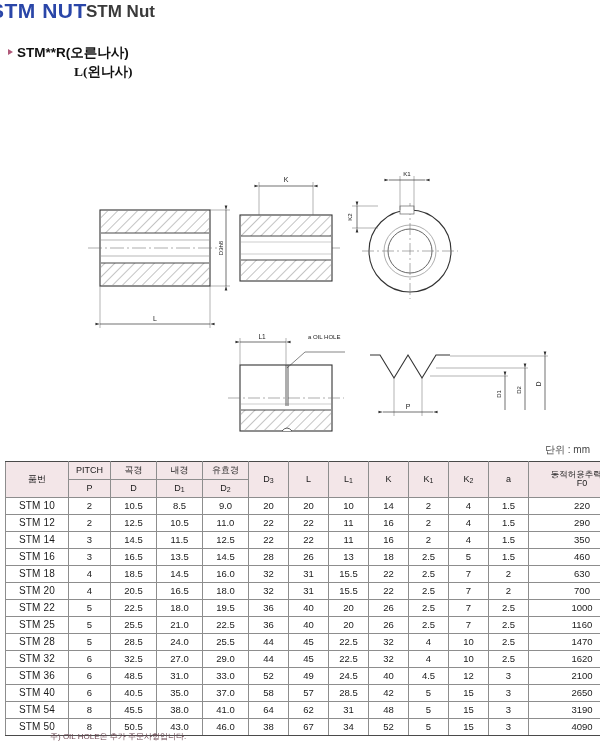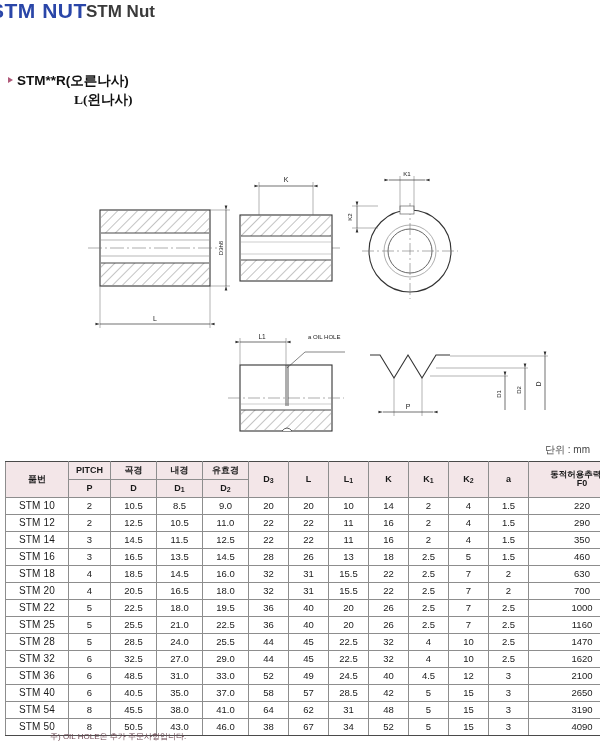--- a/index.html
+++ b/index.html
@@ -36,21 +36,21 @@
     left: 86px; top: 2px;
     font-size: 17px;
     font-weight: bold;
     color: #3a3a3a;
     white-space: nowrap;
   }
 
   
   #subtitle-block {
     position: absolute;
-    left: 8px; top: 72px;
+    left: 8px; top: 44px;
   }
   #subtitle-row1 {
     position: relative;
     font-size: 13.5px;
     font-weight: bold;
     color: #111;
     white-space: nowrap;
     padding-left: 9px;
   }
   #bullet-tri {
@@ -106,21 +106,21 @@
     vertical-align: middle;
     padding: 0;
     height: 16px;
     line-height: 1.05;
     font-weight: normal;
     color: #1a1a1a;
   }
   table.spec thead th {
     background: #f3e6e8;
     font-size: 9px;
-    font-weight: bold;
+    font-weight: normal;
     height: 17px;
   }
   table.spec thead th.two-line { height: 34px; }
   table.spec tbody td { background: #ffffff; font-size: 9.5px; }
   table.spec tbody td.model { font-size: 10px; letter-spacing: 0.2px; }
   table.spec tbody tr:last-child td { border-bottom: 1.6px solid #4a4a4a; text-align: center; }
   table.spec thead tr:first-child th { border-top: 1.6px solid #4a4a4a; }
   .sub { font-size: 7px; vertical-align: baseline; position: relative; top: 1px; }
   .fo-top { font-size: 8.5px; }
 

